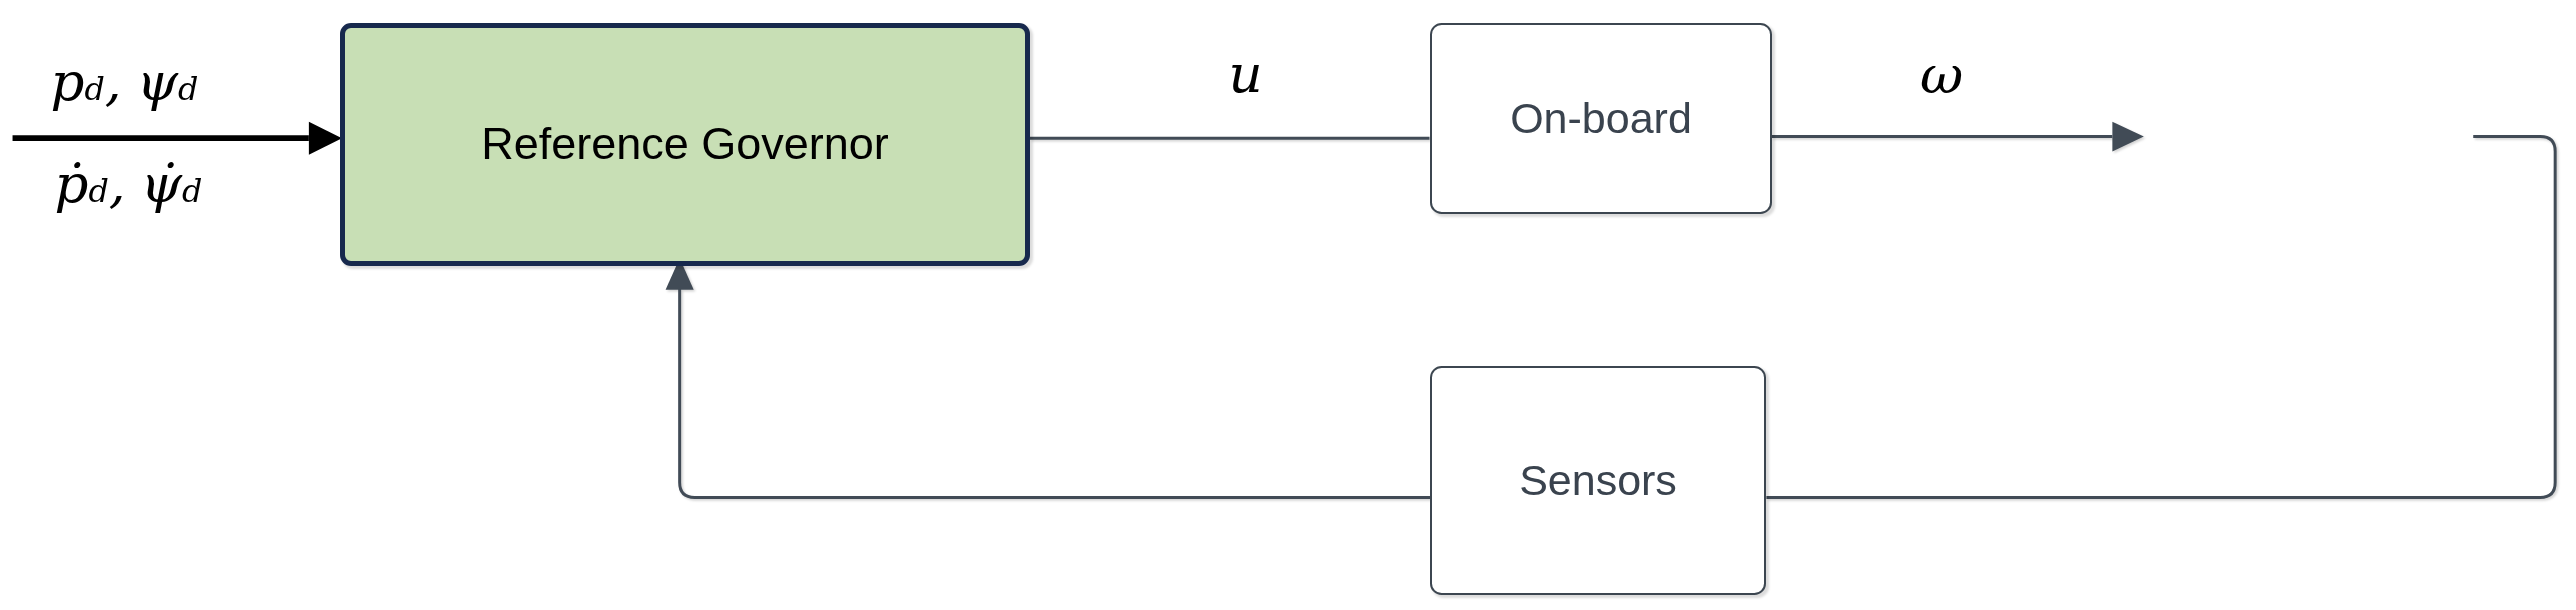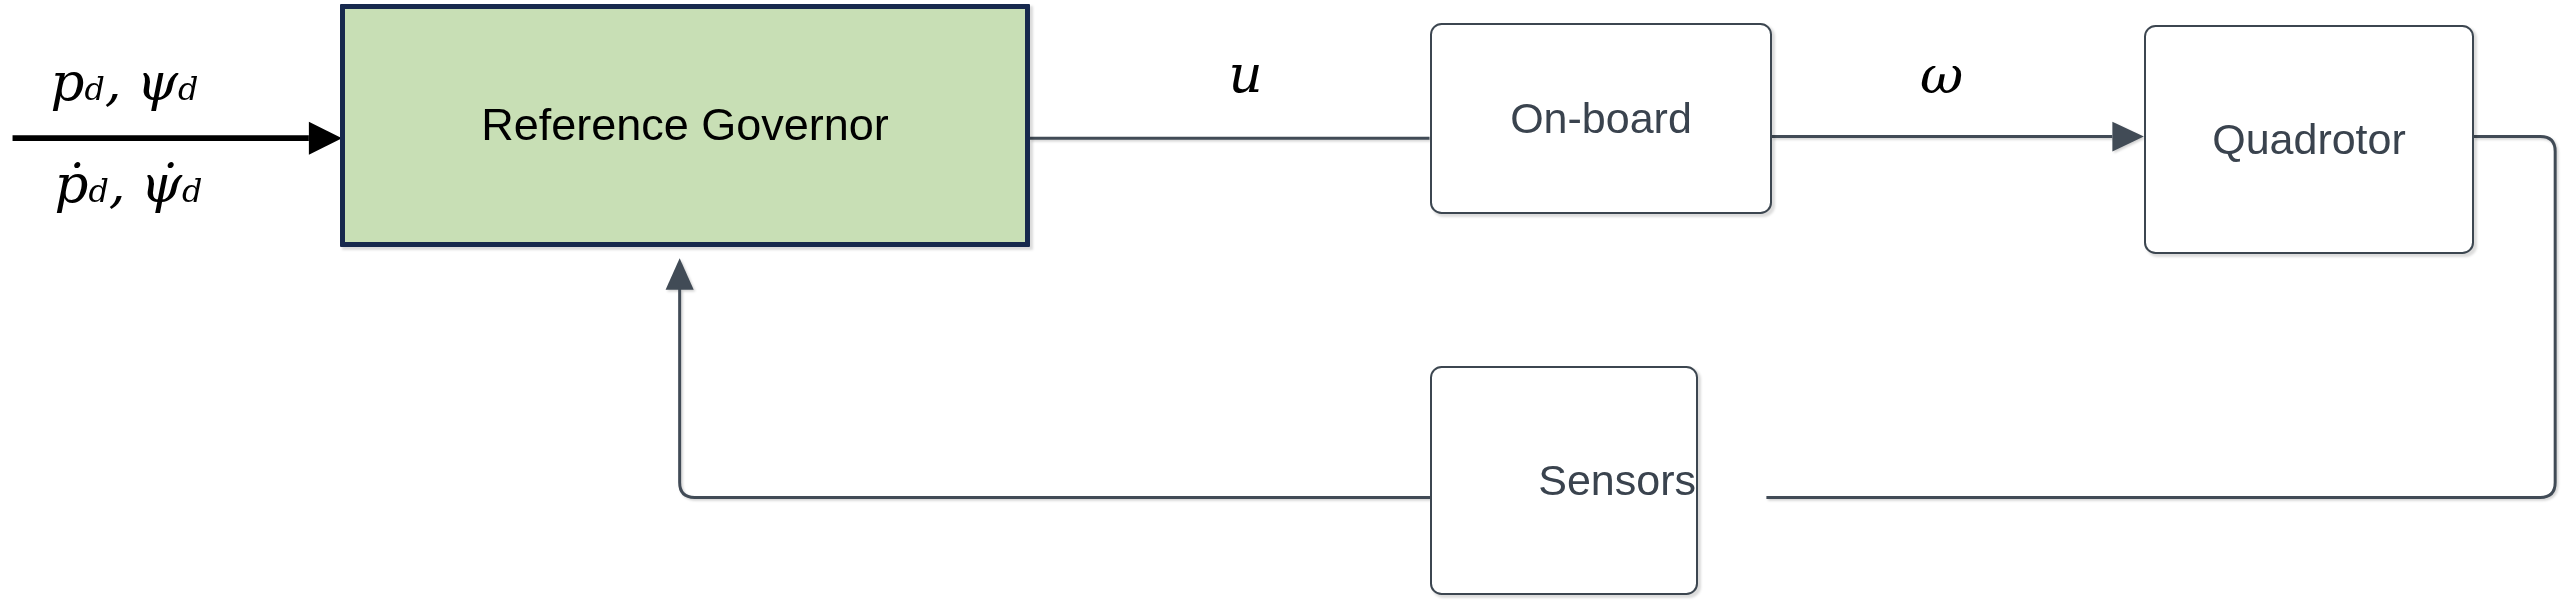--- a/index.html
+++ b/index.html
@@ -46,30 +46,30 @@
     text-align: center;
     background: var(--box-fill);
     border: 2.5px solid var(--box-border);
     border-radius: 11.6px;
     color: var(--box-label);
     font-size: 43px;
     line-height: 1.3;
     box-shadow: 2.5px 2.5px 2.5px rgba(0,0,0,0.14);
   }
   .block.rg {
-    left: 340px; top: 4px; width: 690px; height: 243px;
+    left: 340px; top: 23px; width: 690px; height: 243px;
     background: var(--rg-fill);
     border: 5px solid var(--rg-border);
-    border-radius: 1px;
+    border-radius: 11px;
     color: var(--rg-label);
     font-size: 45px;
   }
   .block.obc { left: 1430px; top: 23px; width: 342px; height: 191px; }
   .block.quad { left: 2144px; top: 25px; width: 330px; height: 229px; }
-  .block.sens { left: 1430px; top: 366px; width: 268px; height: 229px; justify-content: flex-end; }
+  .block.sens { left: 1430px; top: 366px; width: 336px; height: 229px; }
 
   .mlabel {
     position: absolute;
     display: flex;
     align-items: center;
     justify-content: center;
     font-family: "DejaVu Serif", serif;
     font-style: italic;
     font-size: 53px;
     color: var(--math-label);
@@ -116,23 +116,20 @@
   <div class="block rg">
     <span>Reference Governor</span>
   </div>
 
   <div class="block obc">
     <span>
       <span style="display:block">On-board</span>
     </span>
   </div>
 
-  <div class="block quad">
-    <span>Quadrotor</span>
-  </div>
 
   <div class="block sens">
     <span>Sensors</span>
   </div>
 
   <div class="mlabel input-top">
     <span>p</span>
       <span class="sub">d</span>
       <span class="sep">,</span>
       <span>ψ</span>

